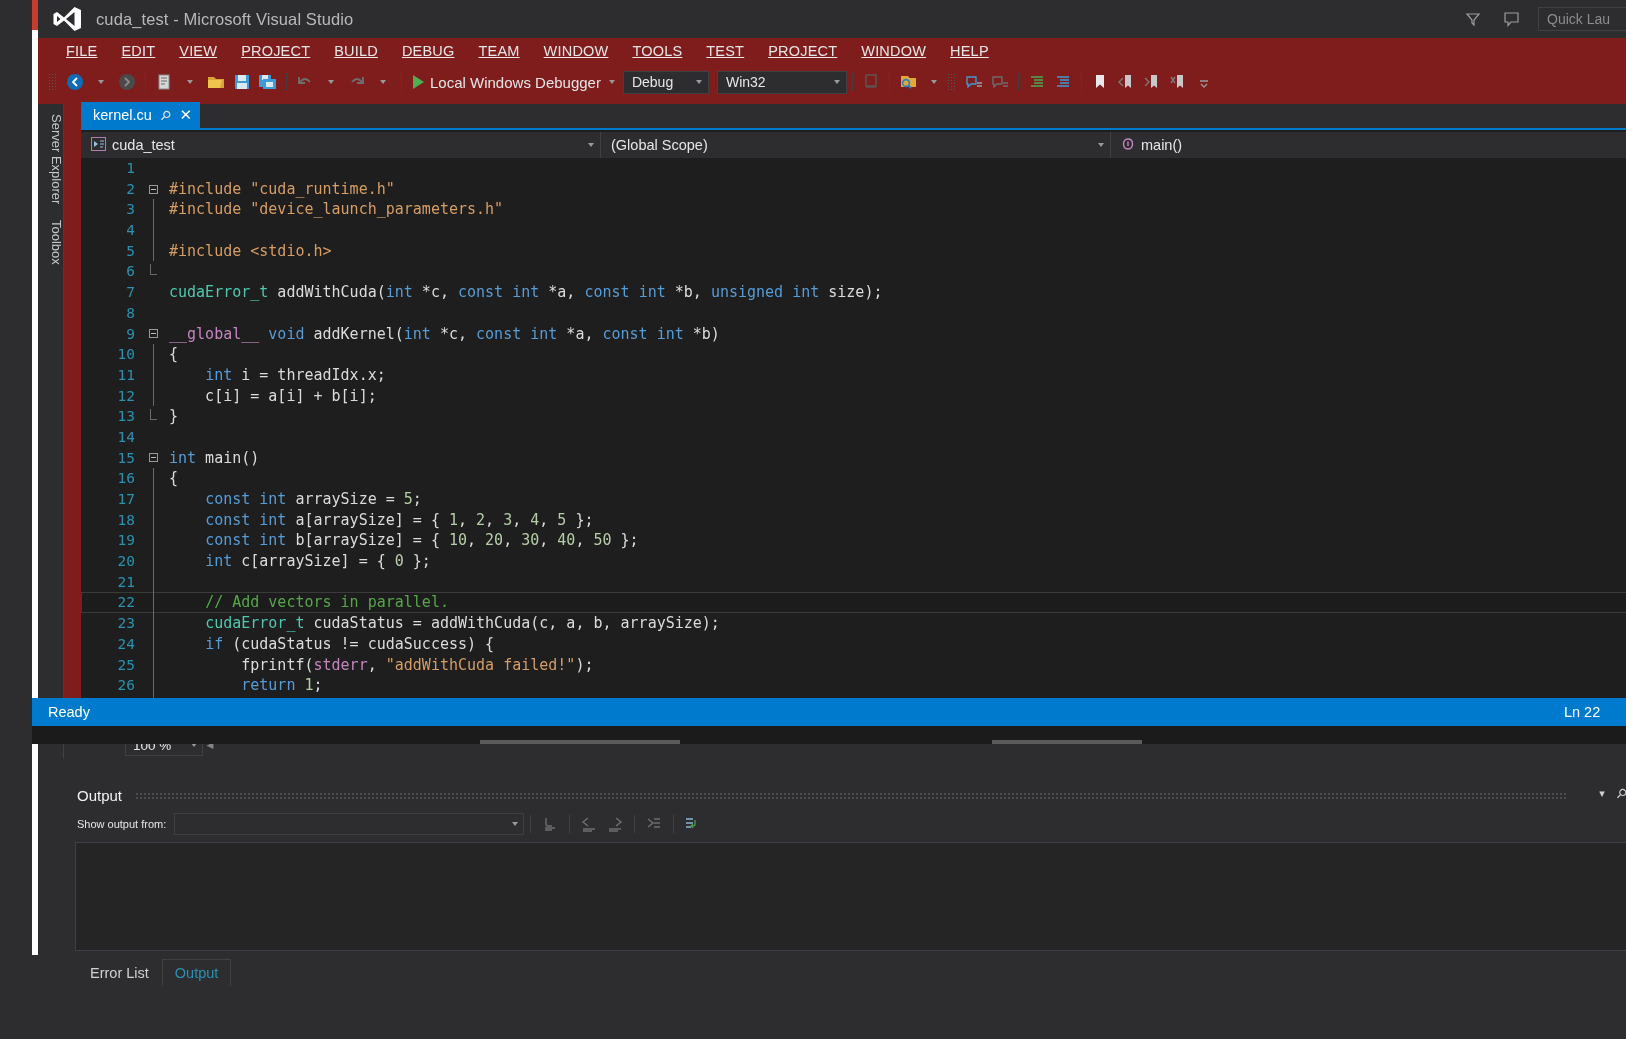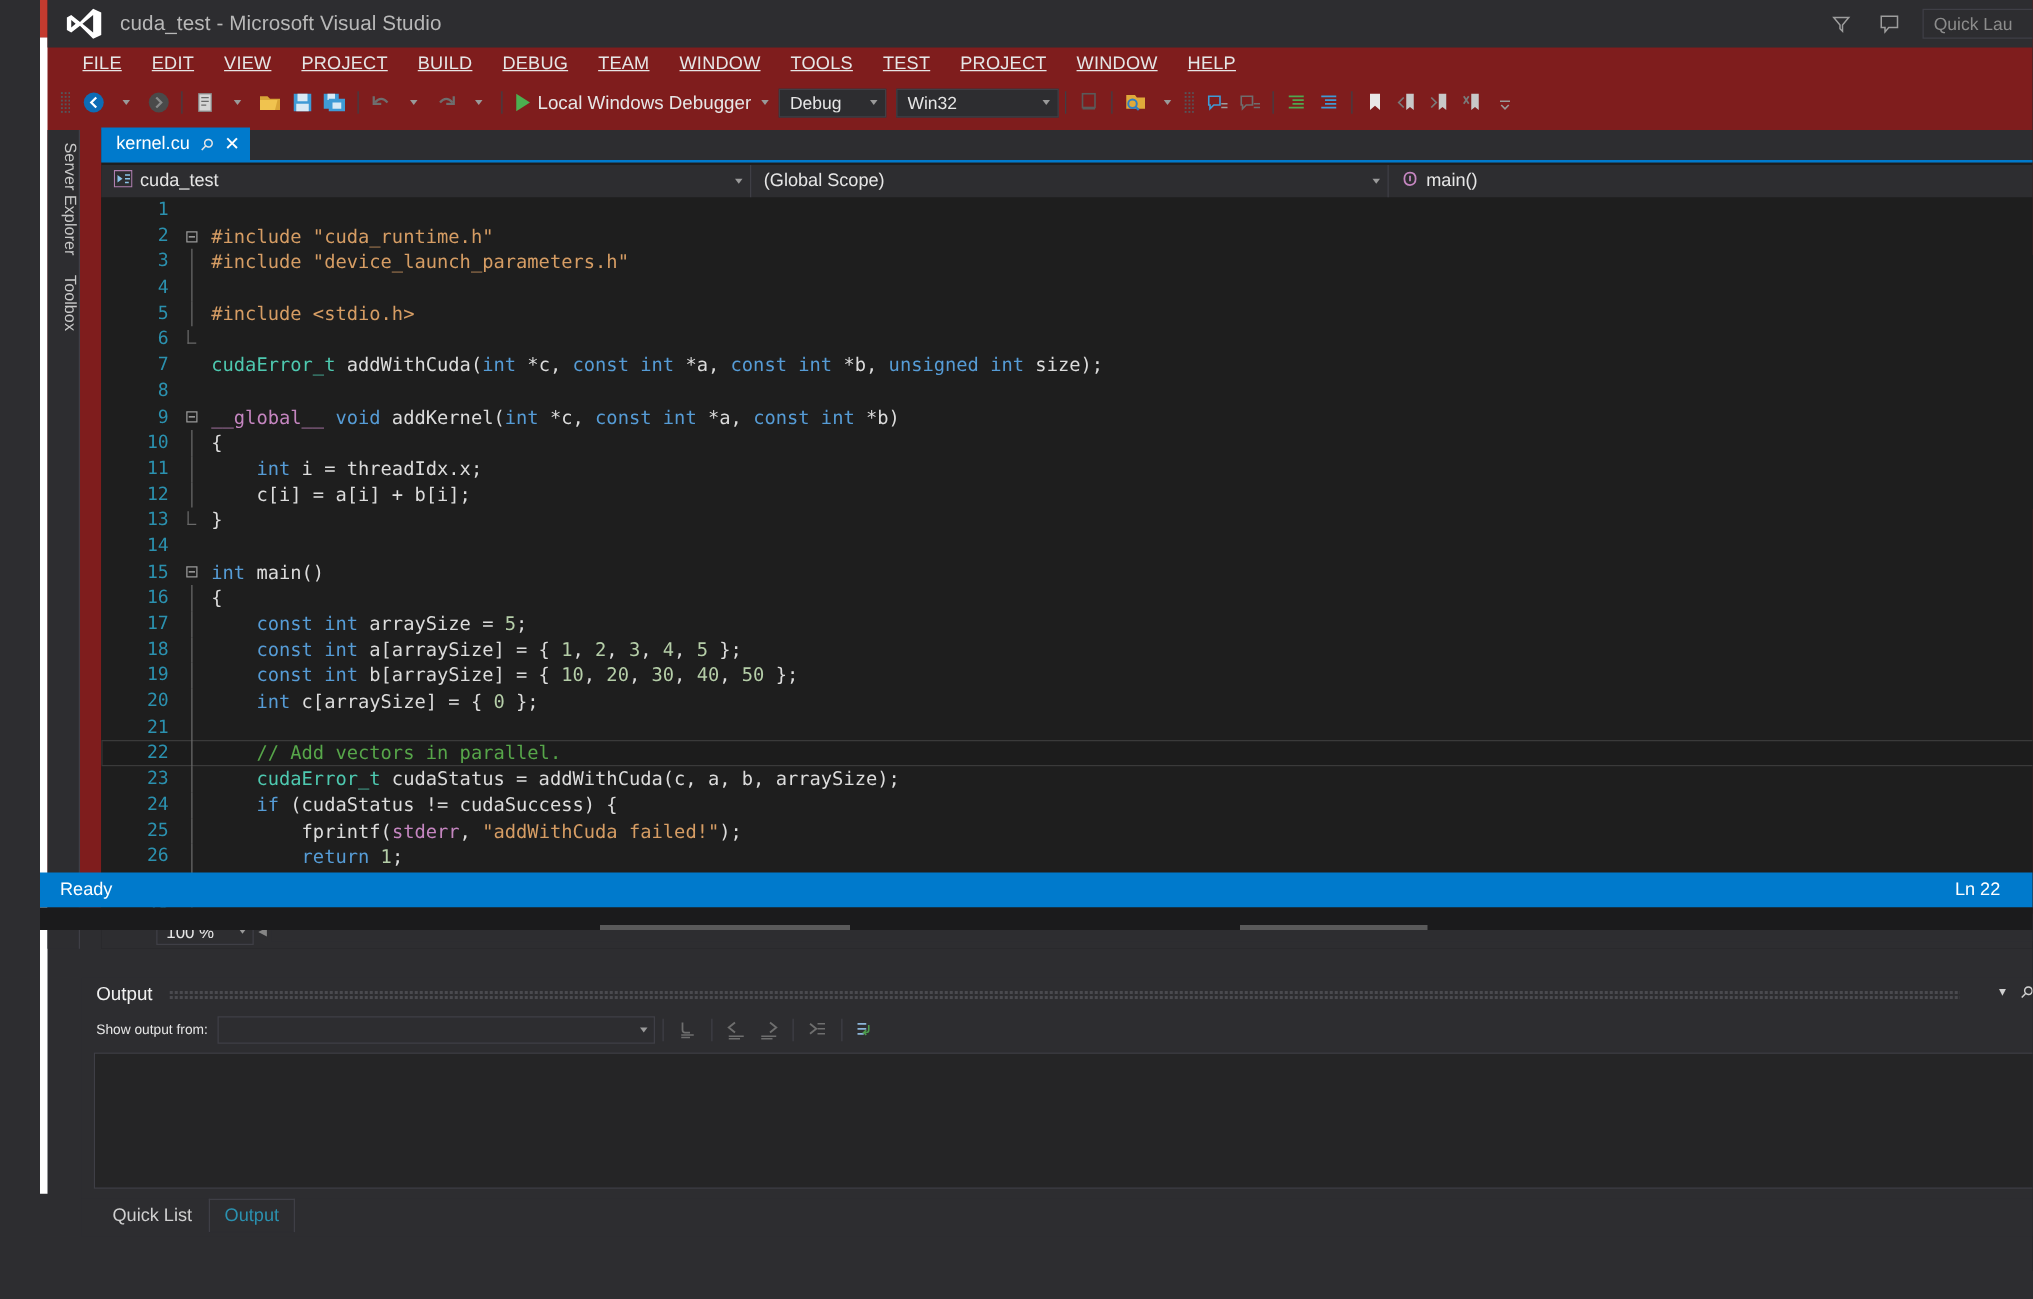--- a/index.html
+++ b/index.html
@@ -567,21 +567,21 @@
         <svg width="20" height="18" viewBox="0 0 20 18">
             <path d="M3 4h7M3 8h7M3 12h5" stroke="#8ab4d8" stroke-width="1.4"></path>
             <path d="M12 5 v4 a2 2 0 0 1 -2 2 h-2 l2 -2 M8 11 l2 2" fill="none" stroke="#4c9a4c" stroke-width="1.3"></path>
           </svg>
       </span>
     </div>
     <div class="out-body"></div>
   </div>
 
   <div class="bottomtabs">
-    <div class="btab">Quick List</div>
+    <div class="btab">Error List</div>
     <div class="btab active">Output</div>
   </div>
 
   <div class="watermark">http://blog.csdn.n    anong_w</div>
 
   <div class="statusbar">
     <span>Ready</span>
     <span class="status-right">
       <span>Ln 22</span>
       <span>Col</span>

